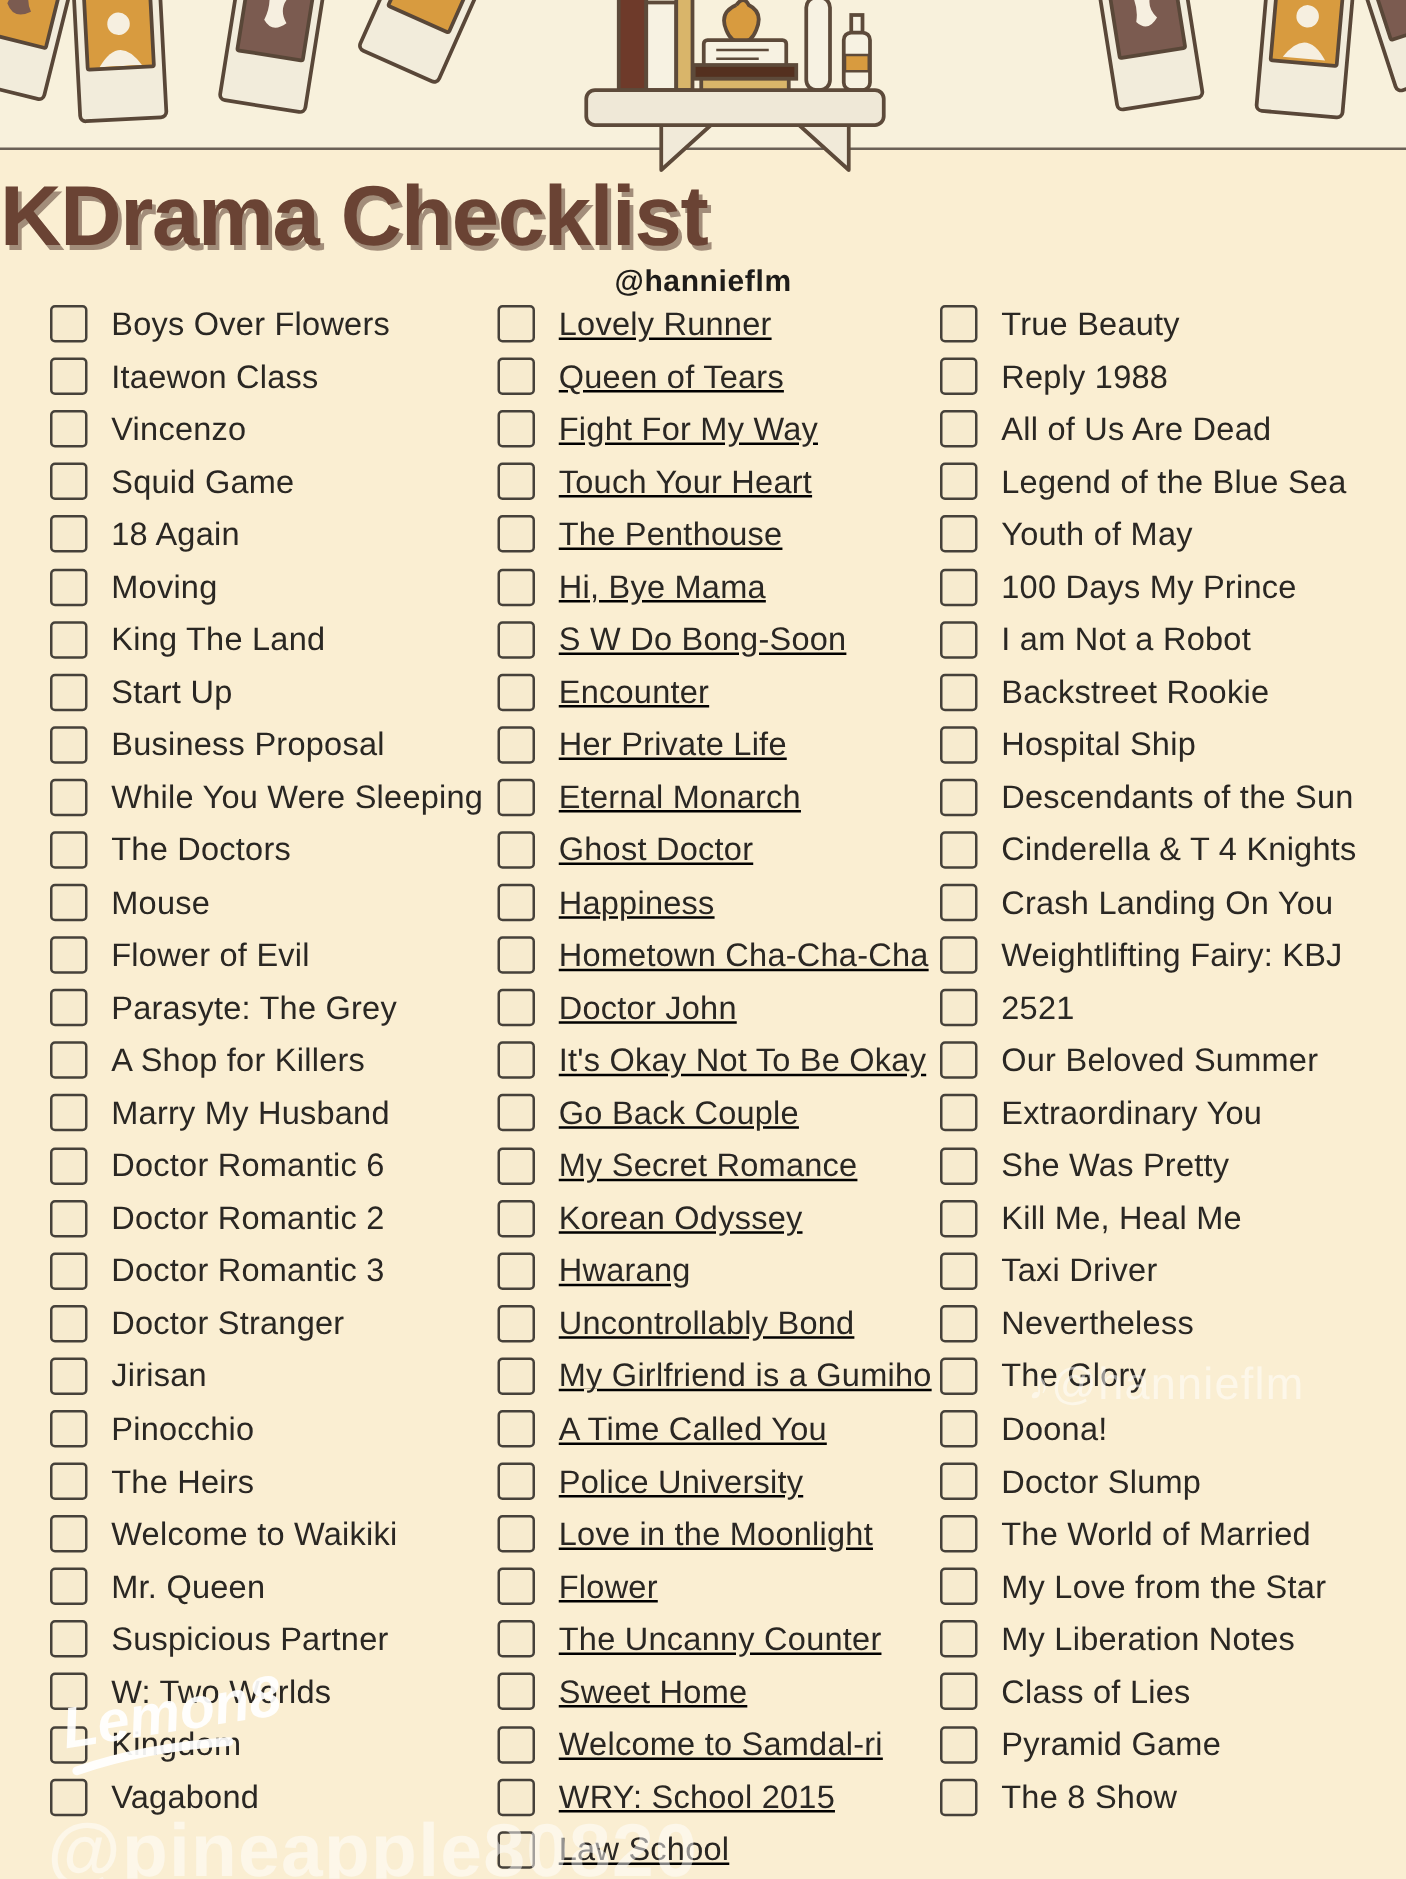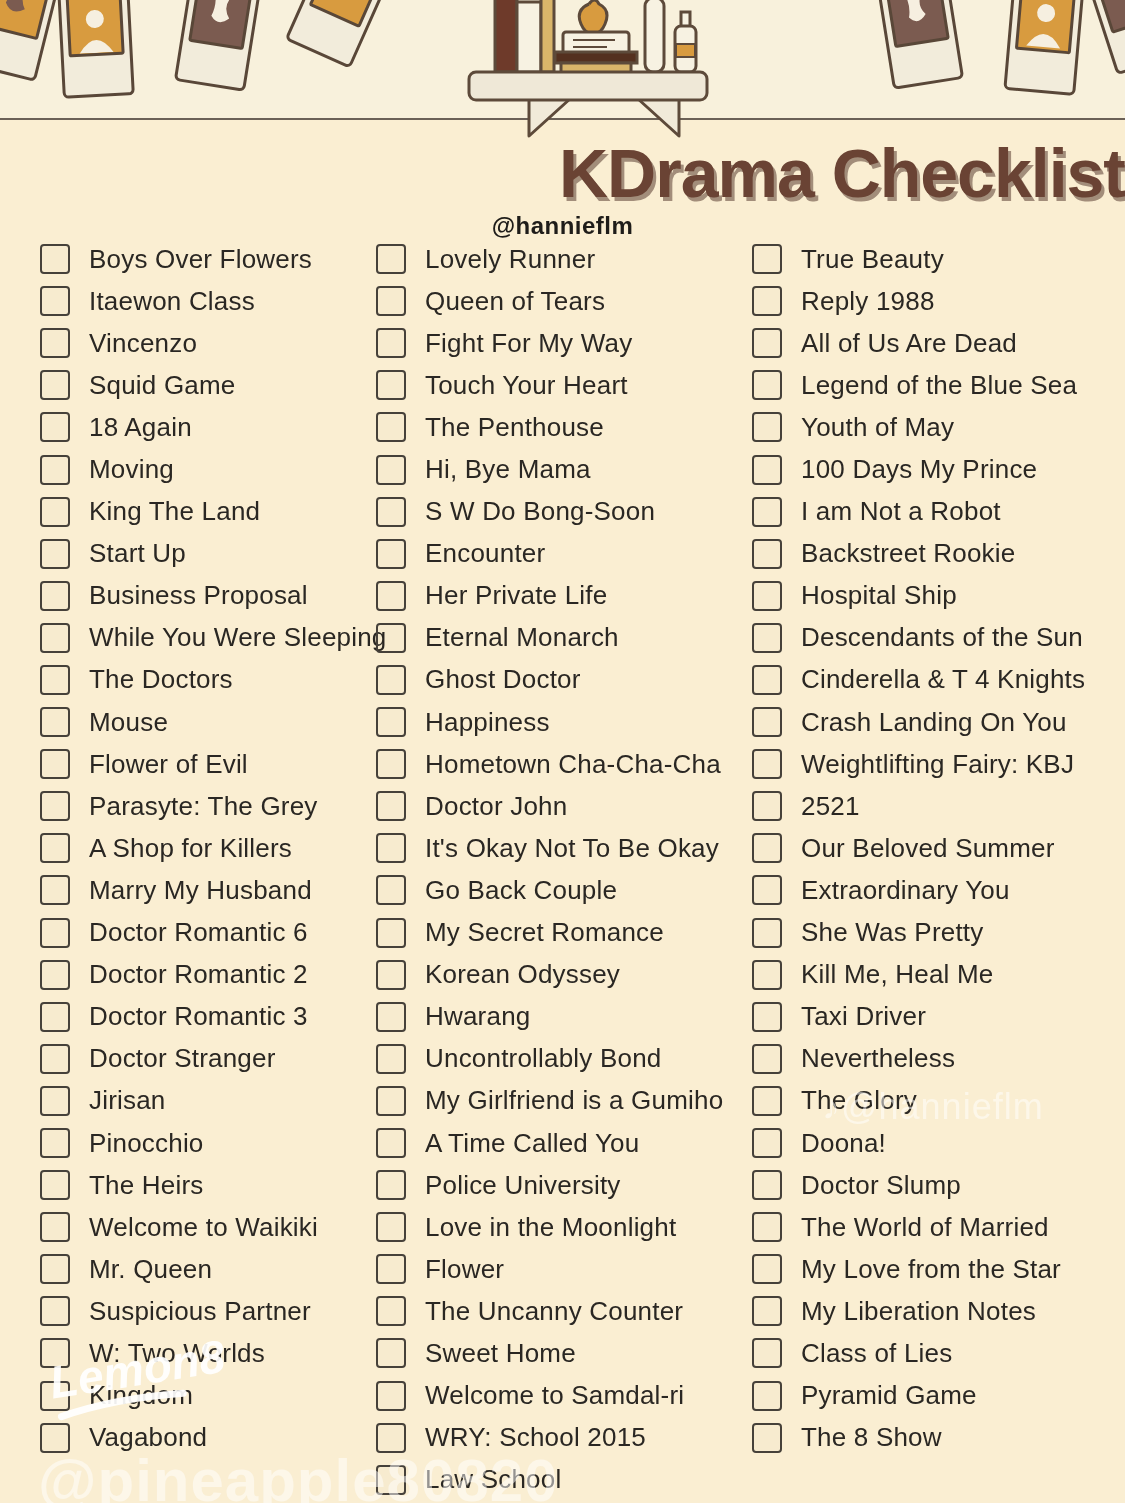--- a/index.html
+++ b/index.html
@@ -23,32 +23,32 @@
     width:56px;height:62px;border:3px solid #594738;border-radius:3px;
     box-sizing:border-box;overflow:hidden;
   }
   .photo.orange{background:#d89b3f;}
   .photo.brown{background:#7b5b50;}
   .photo svg{display:block;width:100%;height:100%;}
   
   .shelf{position:absolute;left:443px;top:-6px;width:292px;height:150px;}
   
   .title{
-    position:absolute;left:0;top:134px;width:1125px;text-align:right;
+    position:absolute;left:0;top:134px;width:1125px;text-align:left;
     font-size:68px;font-weight:800;letter-spacing:-1px;color:#6a4334;
     text-shadow:3px 4px 0 rgba(74,44,34,0.5);
   }
   .subtitle{
     position:absolute;left:0;top:212px;width:1125px;text-align:center;
     font-size:24px;font-weight:700;color:#1e1c19;letter-spacing:0.5px;
   }
   
   .col{position:absolute;top:238px;width:352px;text-align:center;}
   .col.c1{left:40px;}
-  .col.c2{left:376px;}
+  .col.c2{left:398px;text-decoration:underline;}
   .col.c3{left:752px;}
   .row{height:42.1px;display:flex;align-items:center;}
   .checkbox{
     width:30px;height:30px;flex:0 0 30px;margin-right:19px;
     border:2.5px solid #46413a;border-radius:4px;
     box-sizing:border-box;background:rgba(0,0,0,0.01);
   }
   .item-label{
     font-size:26px;font-weight:500;color:#2a2723;white-space:nowrap;
     letter-spacing:0.2px;

